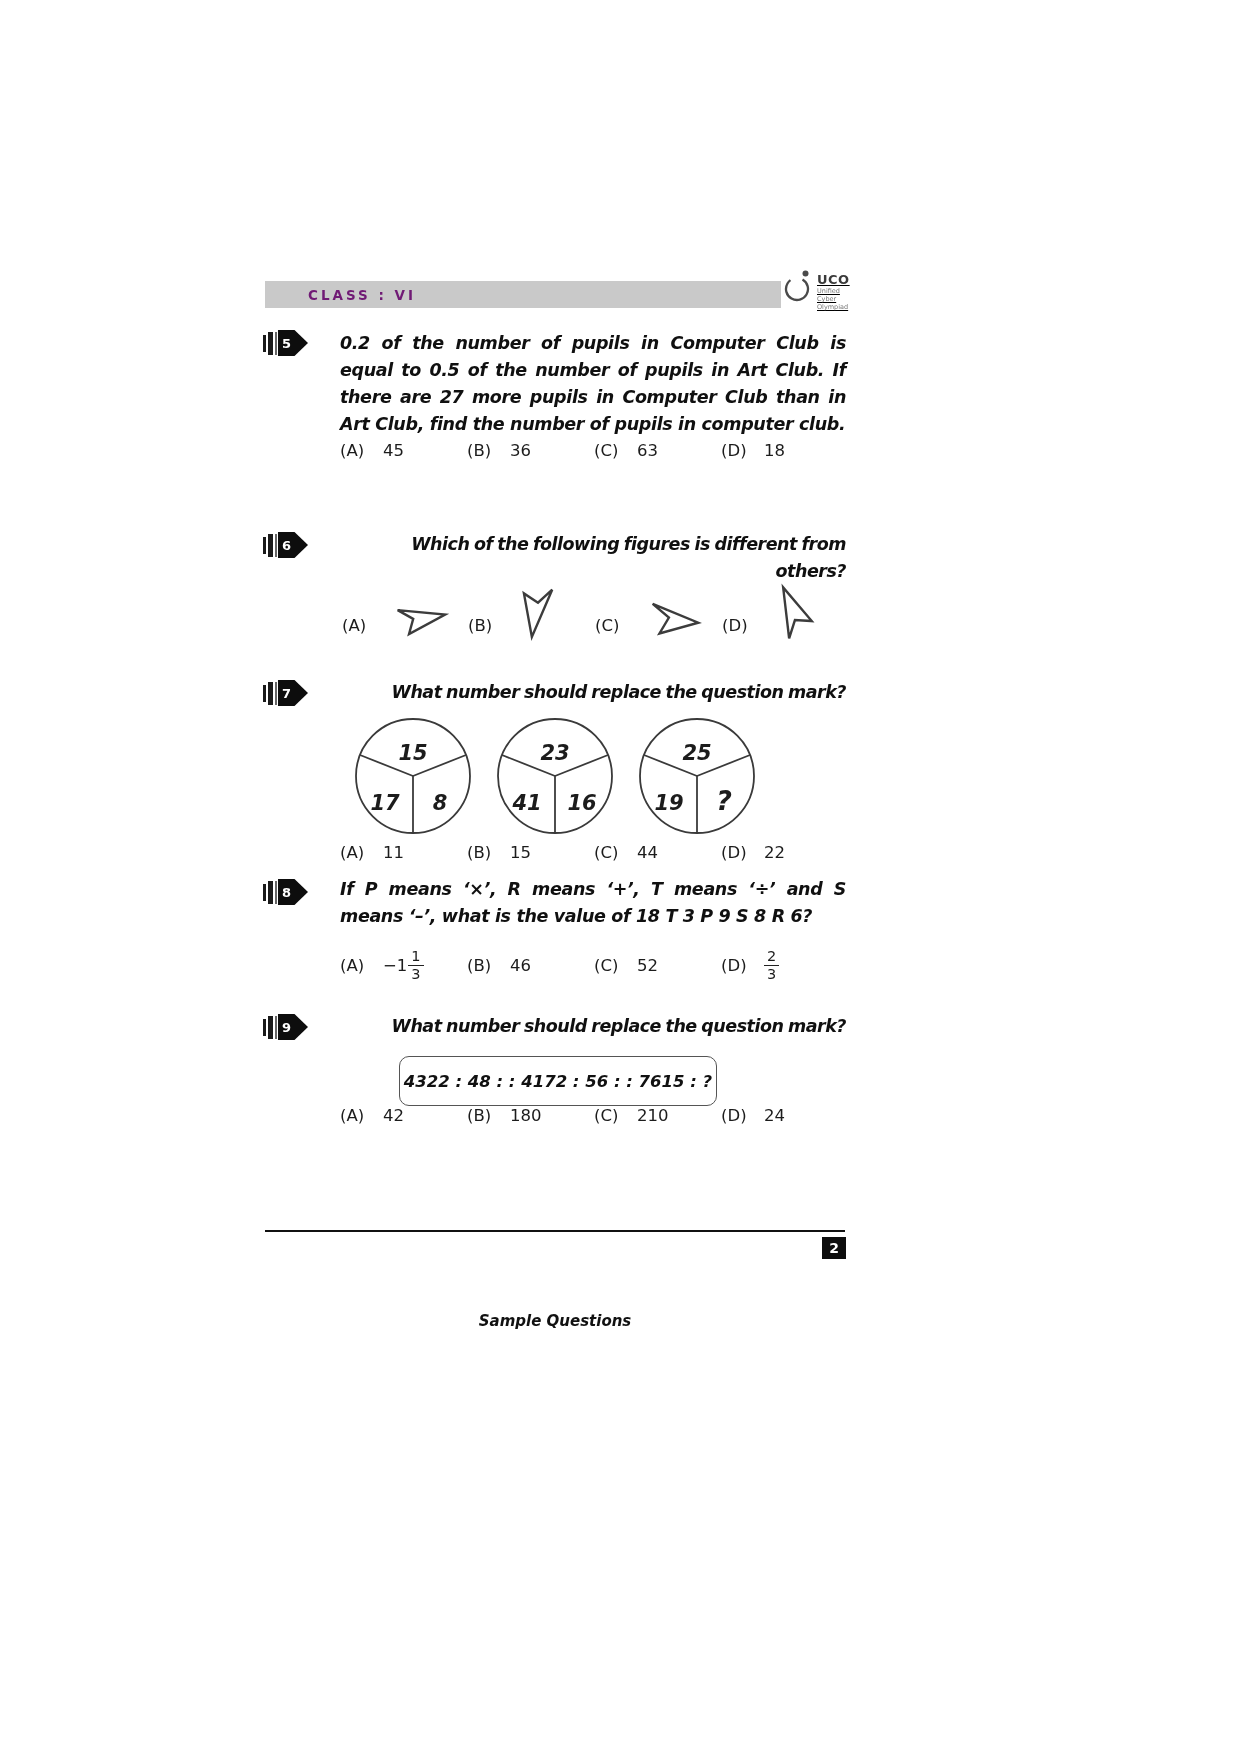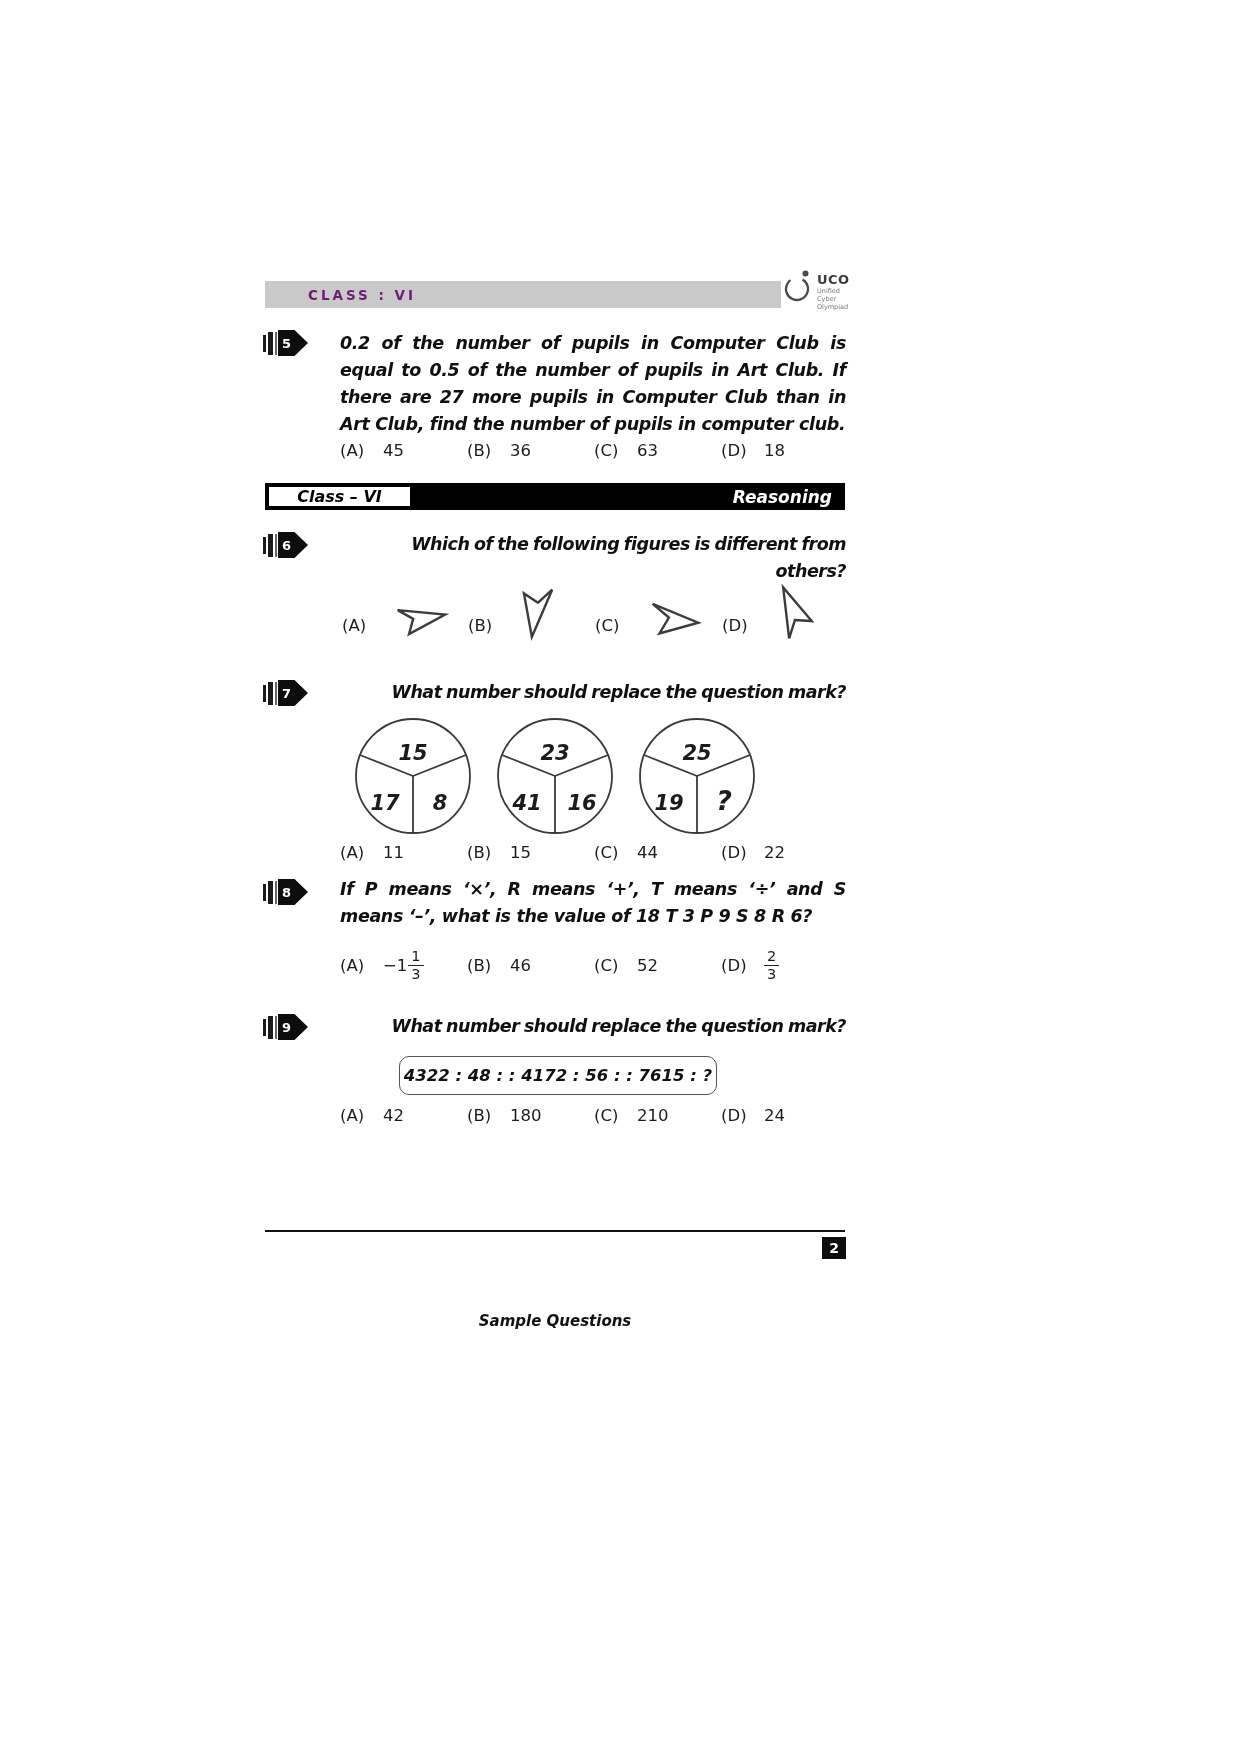--- a/index.html
+++ b/index.html
@@ -4,21 +4,21 @@
 <style>
   * { margin:0; padding:0; box-sizing:border-box; }
   body { background:#fff; font-family:"DejaVu Sans", sans-serif; }
   .page { position:relative; width:1240px; height:1755px; background:#fff; overflow:hidden; margin:0 auto; }
 
   
   .header-bar { position:absolute; left:265px; top:281px; width:516px; height:27px; background:#c9c9c9;
     display:flex; align-items:center; padding-left:16px; }
   .header-bar span { font:bold 13.5px "DejaVu Sans", sans-serif; letter-spacing:3px; color:#701a75;margin-left:27px; }
   .logo { position:absolute; left:784px; top:266px; width:80px; height:52px; display:flex; align-items:flex-start; gap:3px; }
-  .logo-text { padding-top:6px; }
+  .logo-text { padding-top:6px;text-decoration:underline; }
   .logo-title { font:bold 13px "DejaVu Sans", sans-serif; color:#3a3a3a; letter-spacing:0.5px; }
   .logo-sub { font:6.5px/1.25 "DejaVu Sans", sans-serif; color:#777; }
 
   
   .badge { position:absolute; left:263px; width:48px; height:26px; display:flex; align-items:center; }
   .badge .b1 { width:3px; height:17px; background:#1a1a1a; margin-right:2px; }
   .badge .b2 { width:5px; height:23px; background:#1a1a1a; margin-right:2px; }
   .badge .b3 { width:2px; height:23px; background:#666; margin-right:1px; }
   .badge .head { width:30px; height:26px; background:#0d0d0d; color:#fff;
     clip-path:polygon(0 0, 55% 0, 100% 50%, 55% 100%, 0 100%);
@@ -56,21 +56,21 @@
 
   
   .circles { position:absolute; left:352px; top:712px; display:flex; gap:20px; }
   .circles svg { overflow:visible; }
   .circles circle { fill:none; stroke:#3a3a3a; stroke-width:1.8; }
   .circles line { stroke:#3a3a3a; stroke-width:1.8; }
   .circles text { font:italic bold 21px "DejaVu Sans", sans-serif; fill:#1c1c1c; text-anchor:middle; }
   .circles text.qmark { font-size:27px; }
 
   
-  .analogy-box { position:absolute; left:399px; top:1056px; width:318px; height:39px;
+  .analogy-box { position:absolute; left:399px; top:1056px; width:318px; height:50px;
     border:1.7px solid #555; border-radius:10px; background:#fff;
     display:flex; align-items:center; justify-content:center;
     font:italic bold 16.5px "DejaVu Sans", sans-serif; color:#111;text-align:center; }
 
   
   .footer-line { position:absolute; left:265px; top:1230px; width:580px; border-top:2.2px solid #111; }
   .footer-text { position:absolute; left:265px; top:1312px; width:580px; text-align:center;
     font:italic bold 15px "DejaVu Sans", sans-serif; color:#111; }
   .page-badge { position:absolute; left:822px; top:1237px; width:24px; height:22px; background:#0d0d0d;
     color:#fff; display:flex; align-items:center; justify-content:center;
@@ -116,24 +116,20 @@
     <div class="opt">
       <span class="opt-label">(C)</span>
       <span class="opt-value">63</span>
     </div>
     <div class="opt">
       <span class="opt-label">(D)</span>
       <span class="opt-value">18</span>
     </div>
   </div>
 
-  <div class="section-bar">
-    <div class="section-left">Class – VI</div>
-    <div class="section-right">Reasoning</div>
-  </div>
 
   <div class="badge" style="top:532px">
     <span class="b1"></span>
     <span class="b2"></span>
     <span class="b3"></span>
     <span class="head">6</span>
   </div>
   <div class="qtext single" style="top:531px">Which of the following figures is different from others?</div>
   <div class="figs">
     <span class="flabel" style="left:2px; top:48px">(A)</span>

